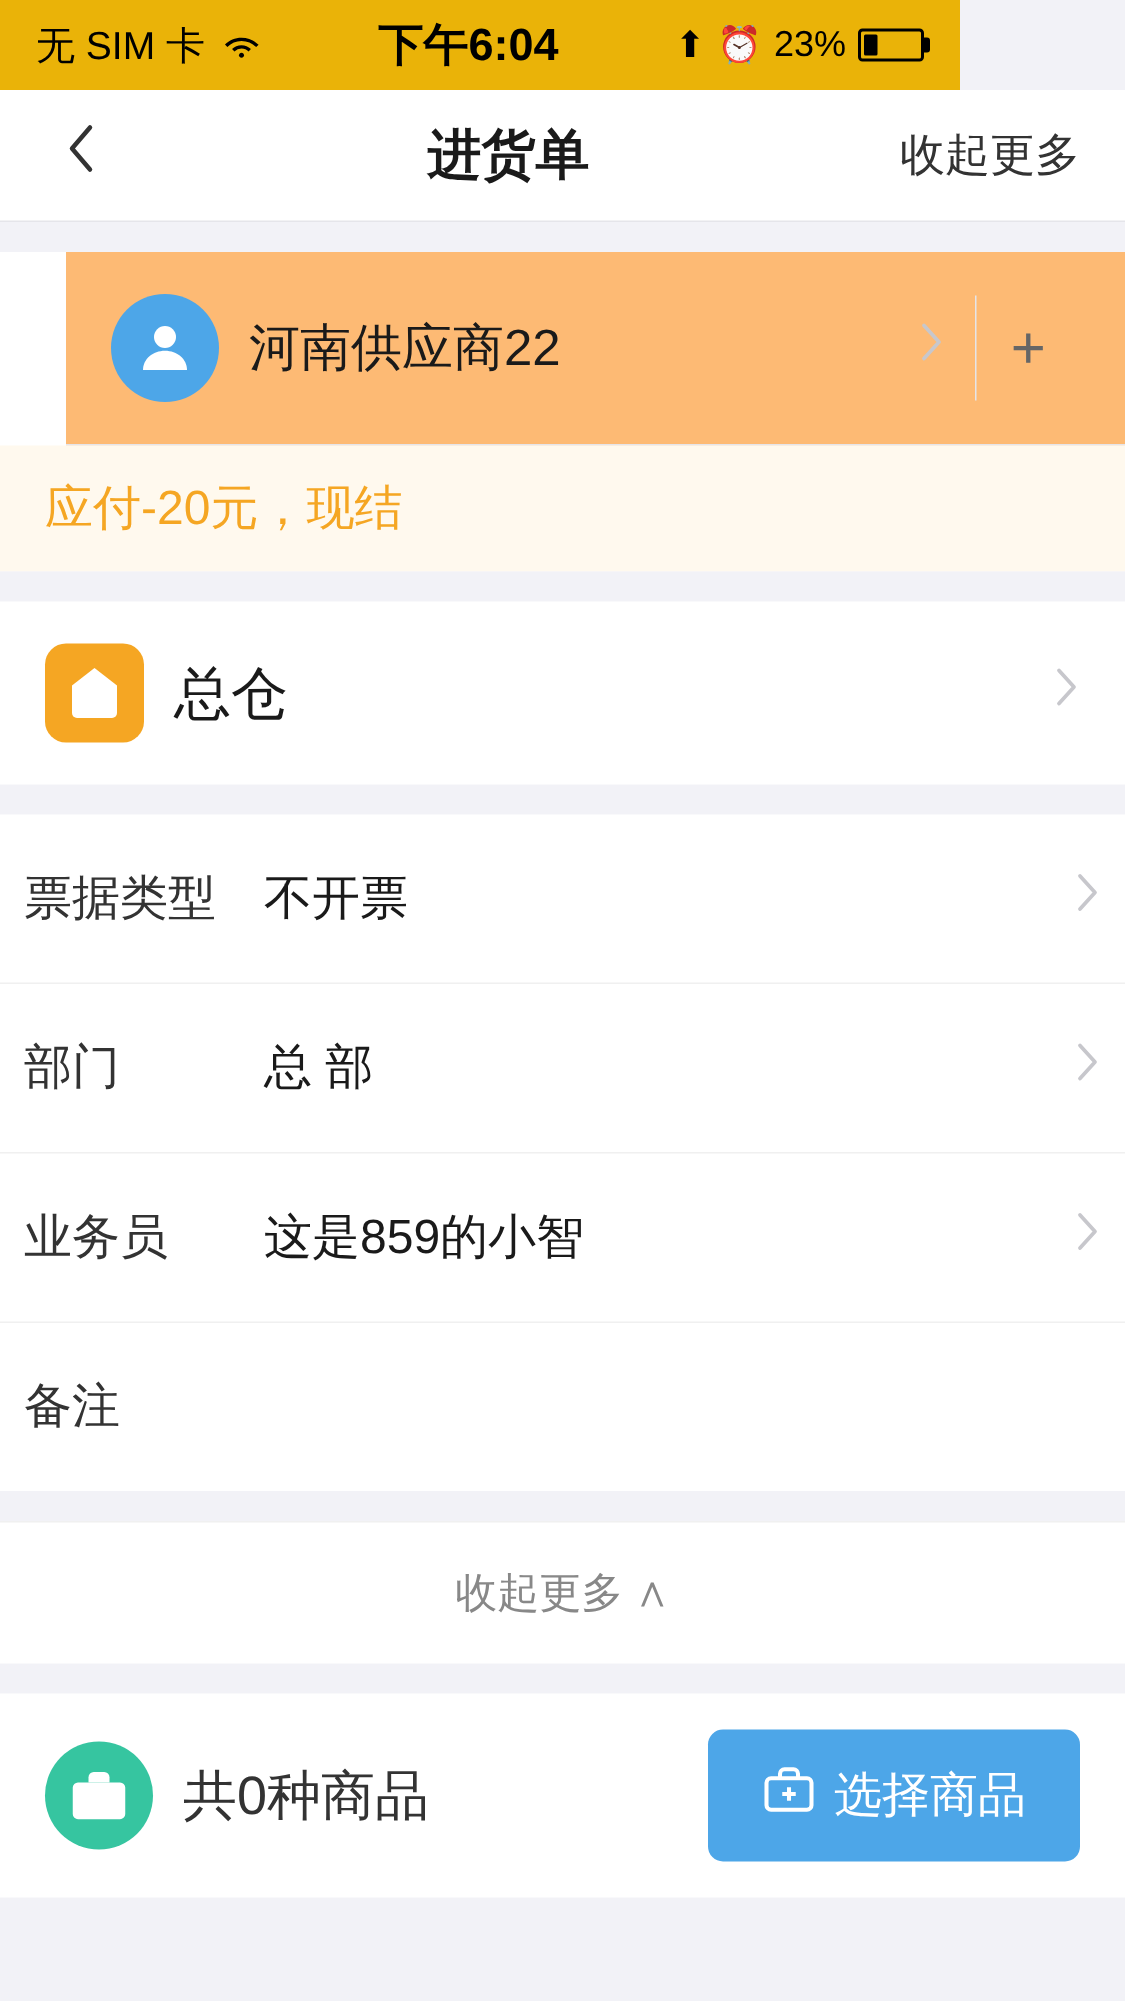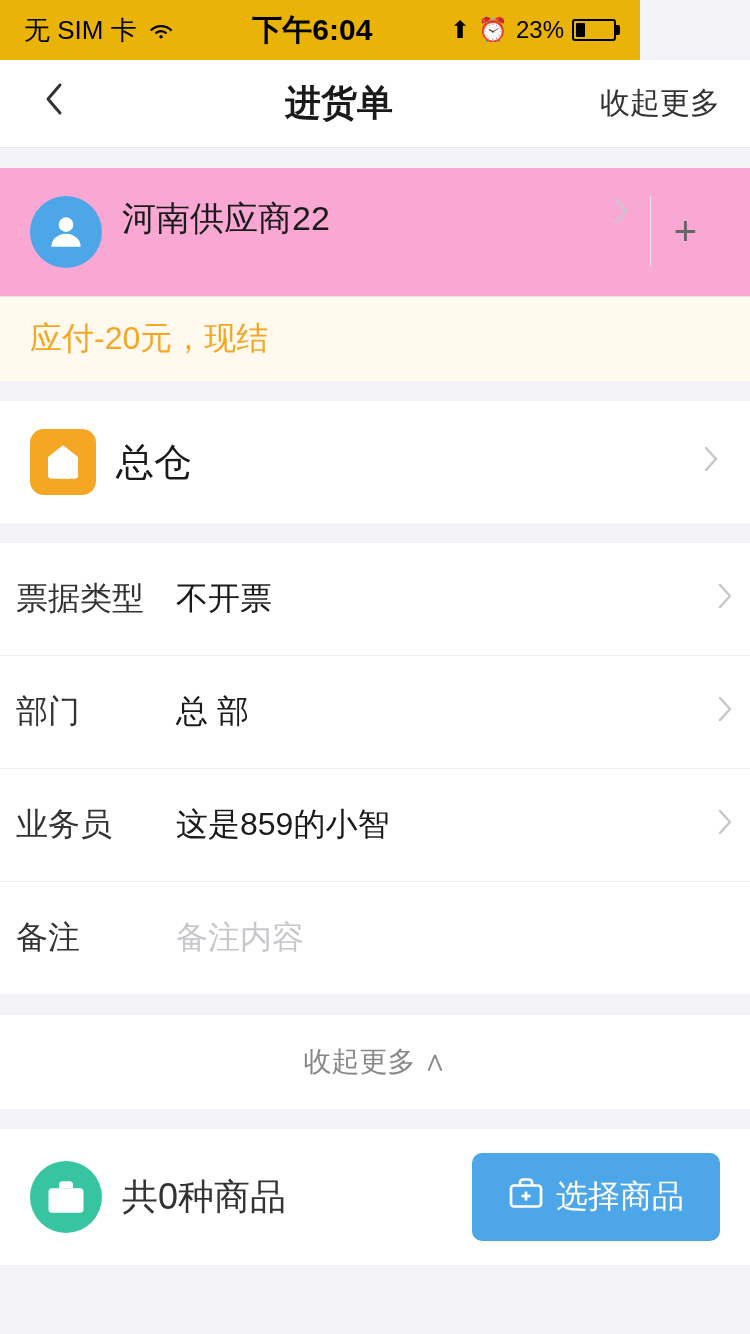--- a/index.html
+++ b/index.html
@@ -76,23 +76,25 @@
 
     
     .card-section {
       background: #fff;
       margin: 0;
     }
 
     
     .supplier-row {
       display: flex;
+      align-items: center;
       padding: 28px 30px;
-      background: #f9a8d4;
+      background: #fdba74;
       border-bottom: 1px solid #e5e5ea;
+      margin-left: 44px;
     }
     .supplier-avatar {
       width: 72px;
       height: 72px;
       border-radius: 50%;
       background: #4da6e8;
       display: flex;
       align-items: center;
       justify-content: center;
       margin-right: 20px;
@@ -359,21 +361,20 @@
     <div class="form-value">这是859的小智</div>
     <div class="row-arrow">
       <svg width="18" height="30" viewBox="0 0 18 30">
         <path d="M4 4 L14 15 L4 26" stroke="#c7c7cc" stroke-width="2.5" stroke-linecap="round" stroke-linejoin="round" fill="none"></path>
       </svg>
     </div>
   </div>
 
   <div class="form-row">
     <div class="form-label">备注</div>
-    <div class="form-value placeholder">备注内容</div>
   </div>
 </div>
 
 <div class="collapse-bar">收起更多 ∧</div>
 
 <div class="product-bar">
   <div class="product-icon">
     <svg viewBox="0 0 24 24">
       <rect x="2" y="7" width="20" height="14" rx="2"></rect>
       <path d="M16 7V5a2 2 0 00-2-2h-4a2 2 0 00-2 2v2"></path>

